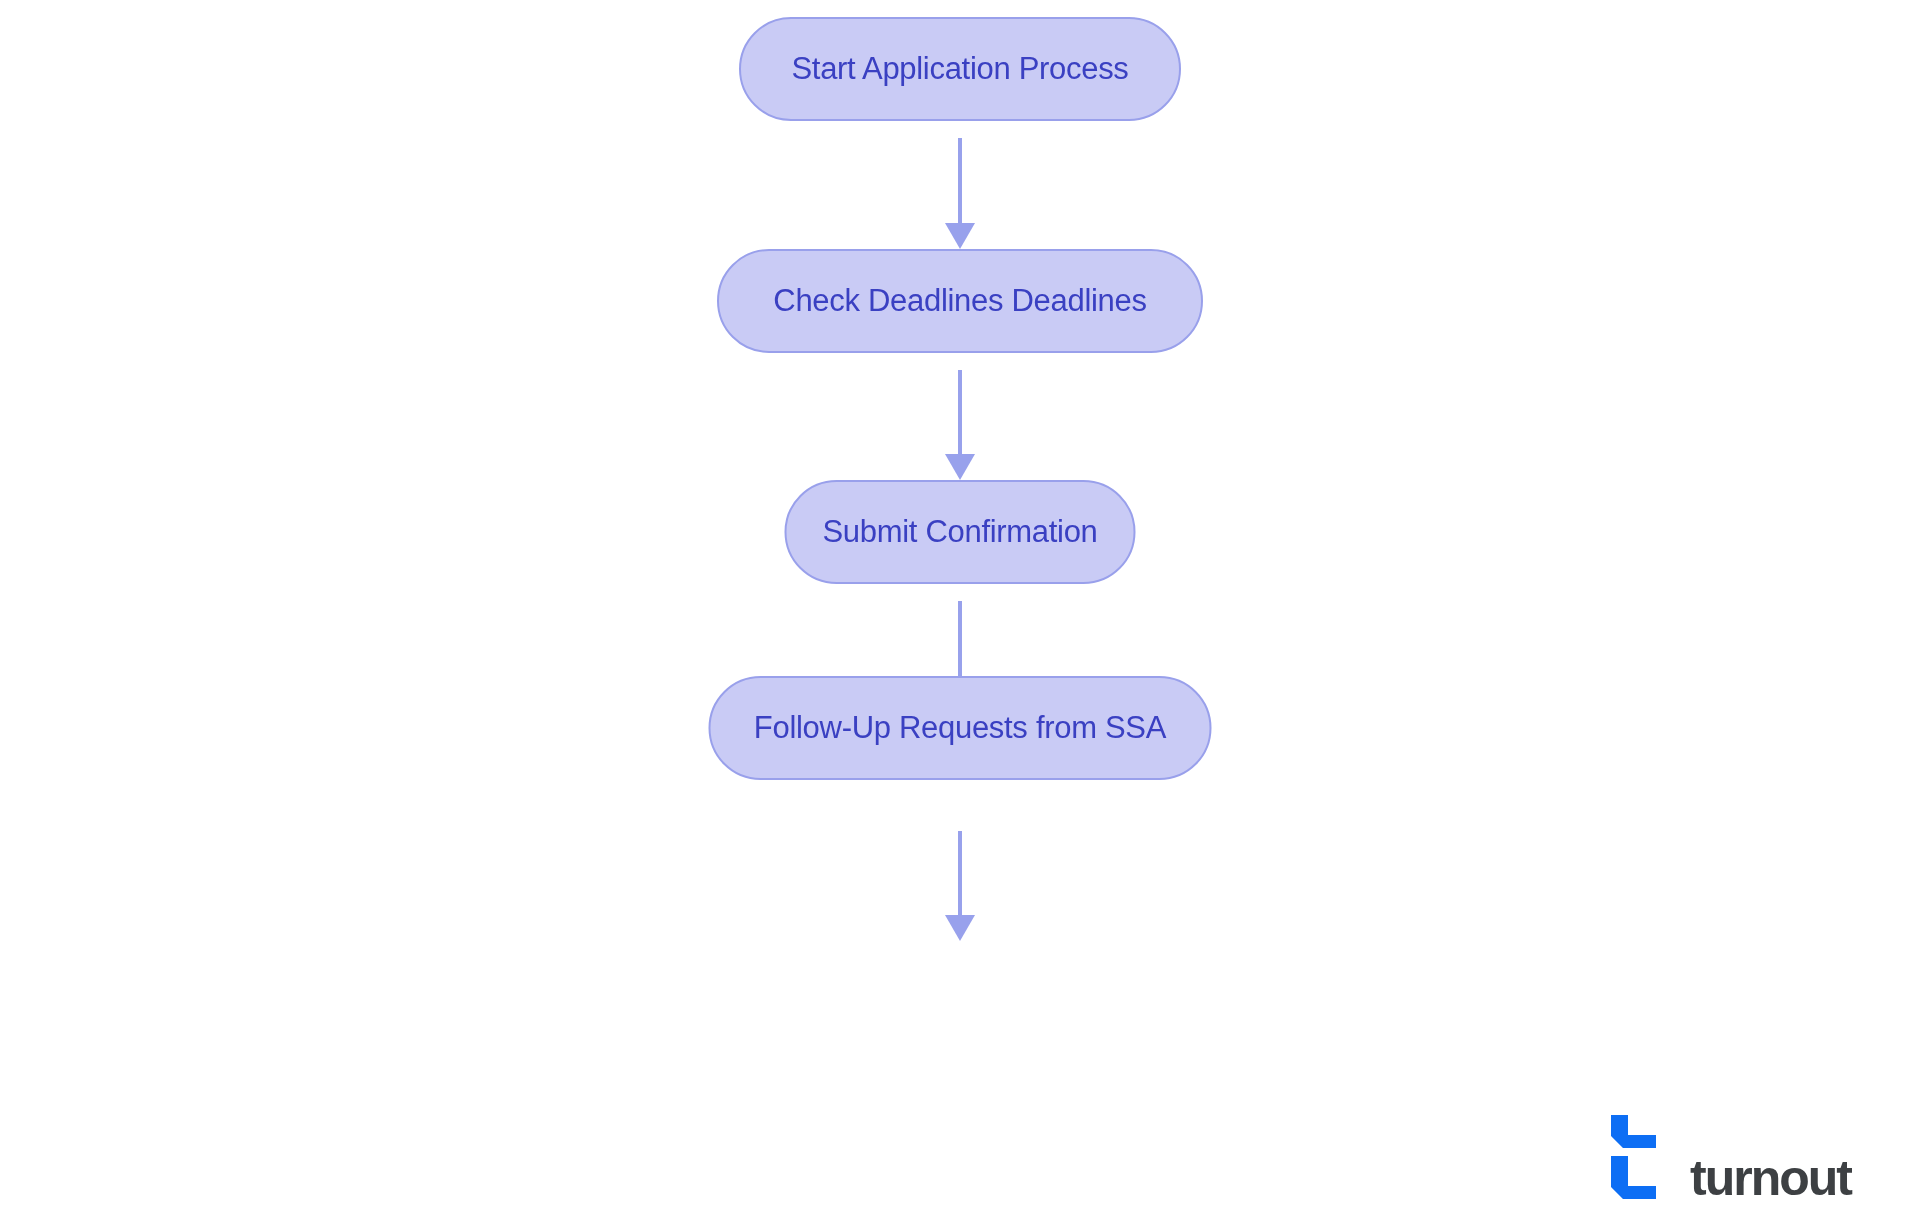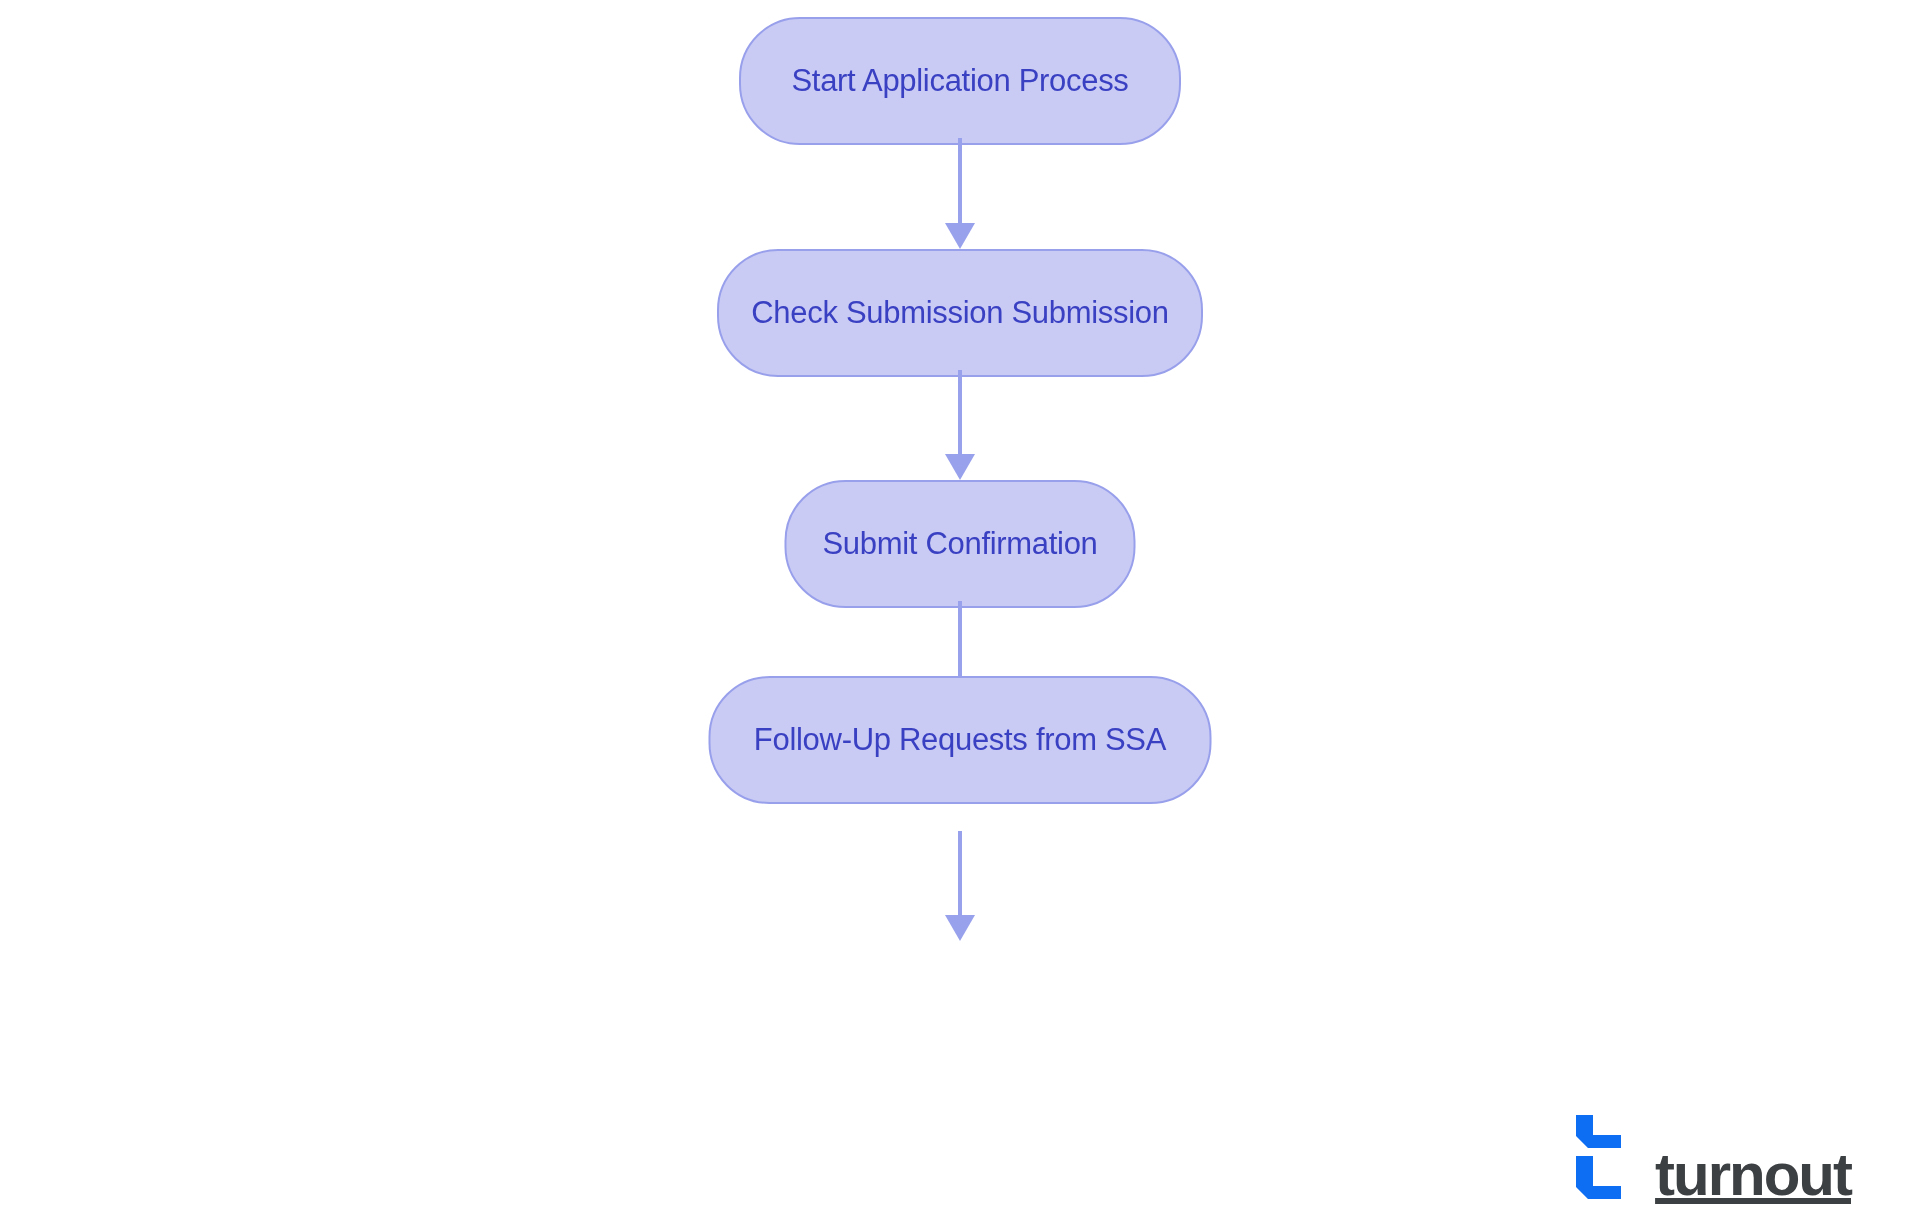--- a/index.html
+++ b/index.html
@@ -15,21 +15,21 @@
     overflow: hidden;
   }
   .canvas {
     position: absolute;
     inset: 0;
   }
   .flow-node {
     position: absolute;
     left: 50%;
     transform: translateX(-50%);
-    height: 128px;
+    height: 104px;
     box-sizing: border-box;
     background: var(--node-fill, #c9cbf5);
     border: 2px solid var(--node-border, #99a0eb);
     border-radius: 61px;
     display: flex;
     align-items: center;
     justify-content: center;
   }
   .flow-node .node-label {
     color: var(--node-text, #3a40c2);
@@ -75,44 +75,43 @@
     bottom: 16px;
     display: flex;
     align-items: flex-end;
     gap: 33px;
   }
   .logo-icon svg {
     display: block;
   }
   .logo-text {
     color: var(--logo-text, #3d4043);
-    font-size: 60px;
+    font-size: 50px;
     font-weight: bold;
     letter-spacing: -2px;
     line-height: 0.82;
     margin-bottom: 0px;
-    text-decoration: underline;
   }
 </style>
 </head>
 <body>
 
 <div class="canvas">
 
   <div class="flow-node n1">
     <span class="node-label">Start Application Process</span>
   </div>
 
   <div class="arrow a1">
     <div class="arrow-line"></div>
     <div class="arrow-head"></div>
   </div>
 
   <div class="flow-node n2">
-    <span class="node-label">Check Submission Submission</span>
+    <span class="node-label">Check Deadlines Deadlines</span>
   </div>
 
   <div class="arrow a2">
     <div class="arrow-line"></div>
     <div class="arrow-head"></div>
   </div>
 
   <div class="flow-node n3">
     <span class="node-label">Submit Confirmation</span>
   </div>

